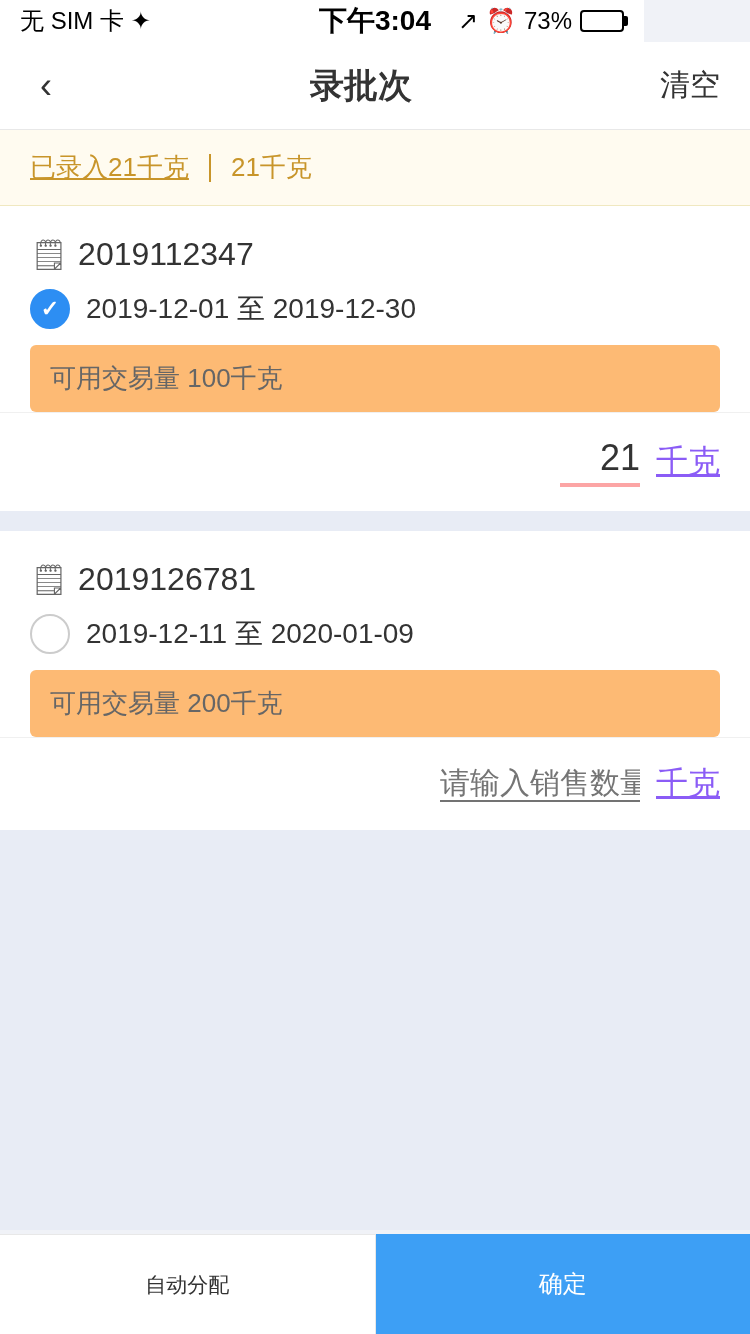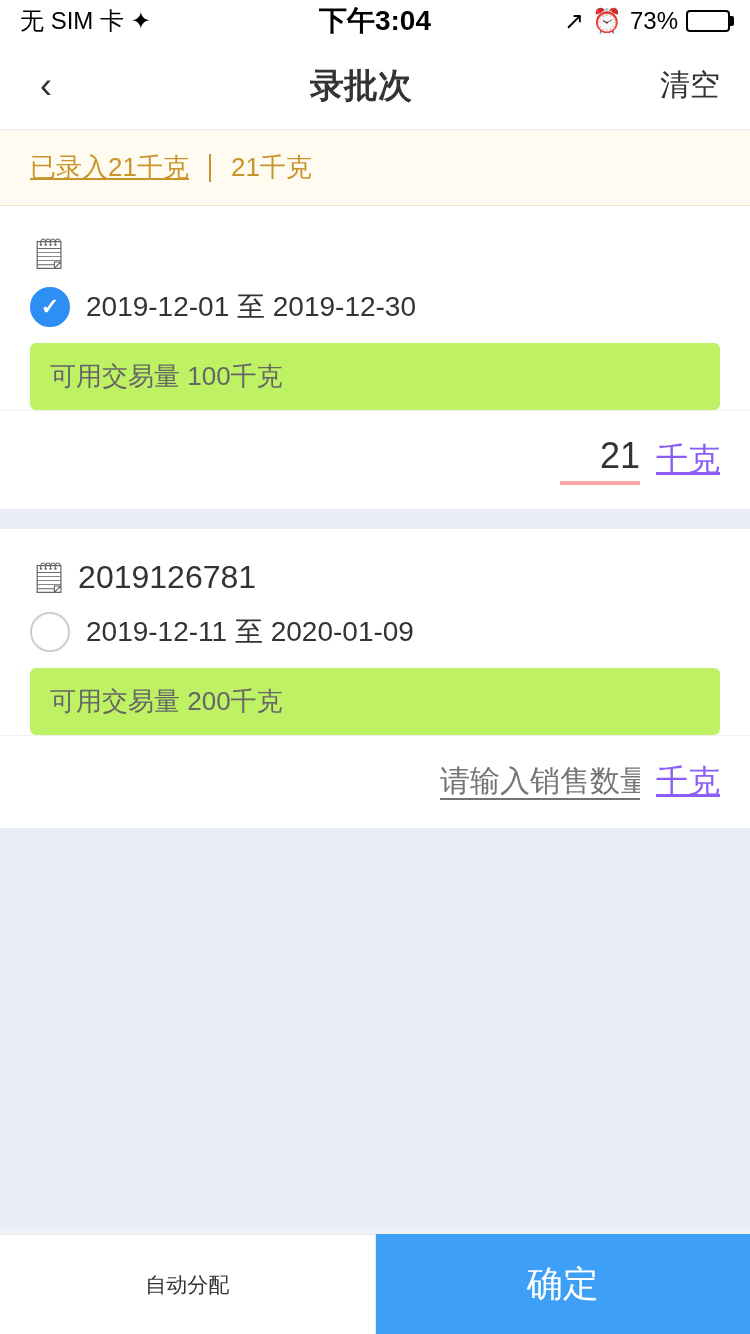--- a/index.html
+++ b/index.html
@@ -7,21 +7,21 @@
     body {
       width: 750px;
       min-height: 1334px;
       font-family: -apple-system, 'PingFang SC', 'Helvetica Neue', Arial, sans-serif;
       background: #f0f2f7;
       overflow-x: hidden;
     }
 
     
     .status-bar {
-      width: 750px;
+      width: 644px;
       height: 42px;
       background: #fff;
       display: flex;
       align-items: center;
       justify-content: space-between;
       padding: 0 20px;
       font-size: 26px;
     }
     .status-left {
       display: flex;
@@ -171,21 +171,21 @@
       color: #fff;
       font-size: 22px;
       font-weight: bold;
     }
     .batch-date {
       font-size: 28px;
       color: #333;
     }
     .batch-available {
       margin: 0 0 0 0;
-      background: #bef264;
+      background: #fdba74;
       border-radius: 6px;
       padding: 16px 20px;
       font-size: 26px;
       color: #666;
     }
 
     
     .quantity-row {
       background: #fff;
       padding: 24px 30px;
@@ -274,21 +274,21 @@
       border: none;
       cursor: pointer;
       border-top: 1px solid #e8e8e8;
       border-right: 1px solid #e8e8e8;
     }
     .btn-confirm {
       flex: 1;
       display: flex;
       align-items: center;
       justify-content: center;
-      font-size: 36px;
+      font-size: 24px;
       color: #fff;
       background: #3d9ff5;
       border: none;
       cursor: pointer;
     }
 
     .main-content {
       padding-bottom: 100px;
     }
   </style>
@@ -320,20 +320,21 @@
   <span class="info-label">已录入21千克</span>
   <div class="info-divider"></div>
   <span class="info-value">21千克</span>
 </div>
 
 <div class="main-content">
 
   <div class="batch-card">
     <div class="batch-header">
       <span class="batch-icon">🗒</span>
+      <span class="batch-id">2019112347</span>
     </div>
     <div class="batch-date-row">
       <div class="radio-circle checked"></div>
       <span class="batch-date">2019-12-01 至 2019-12-30</span>
     </div>
     <div class="batch-available">可用交易量 100千克</div>
   </div>
 
   <div class="quantity-row" style="background:#fff;">
     <div class="quantity-underline">

